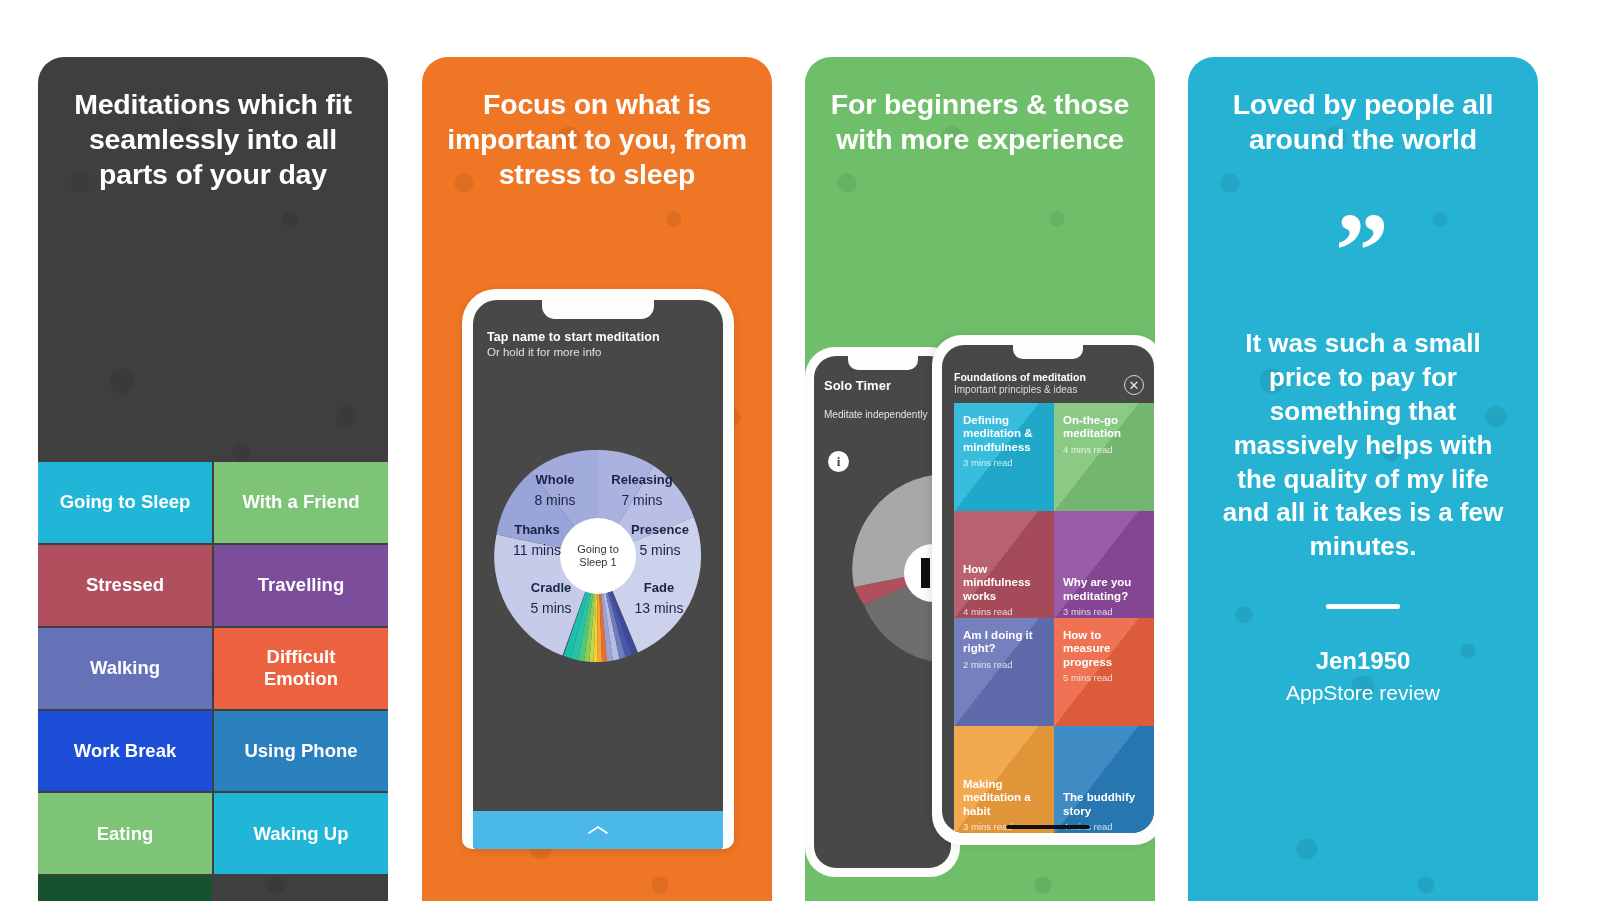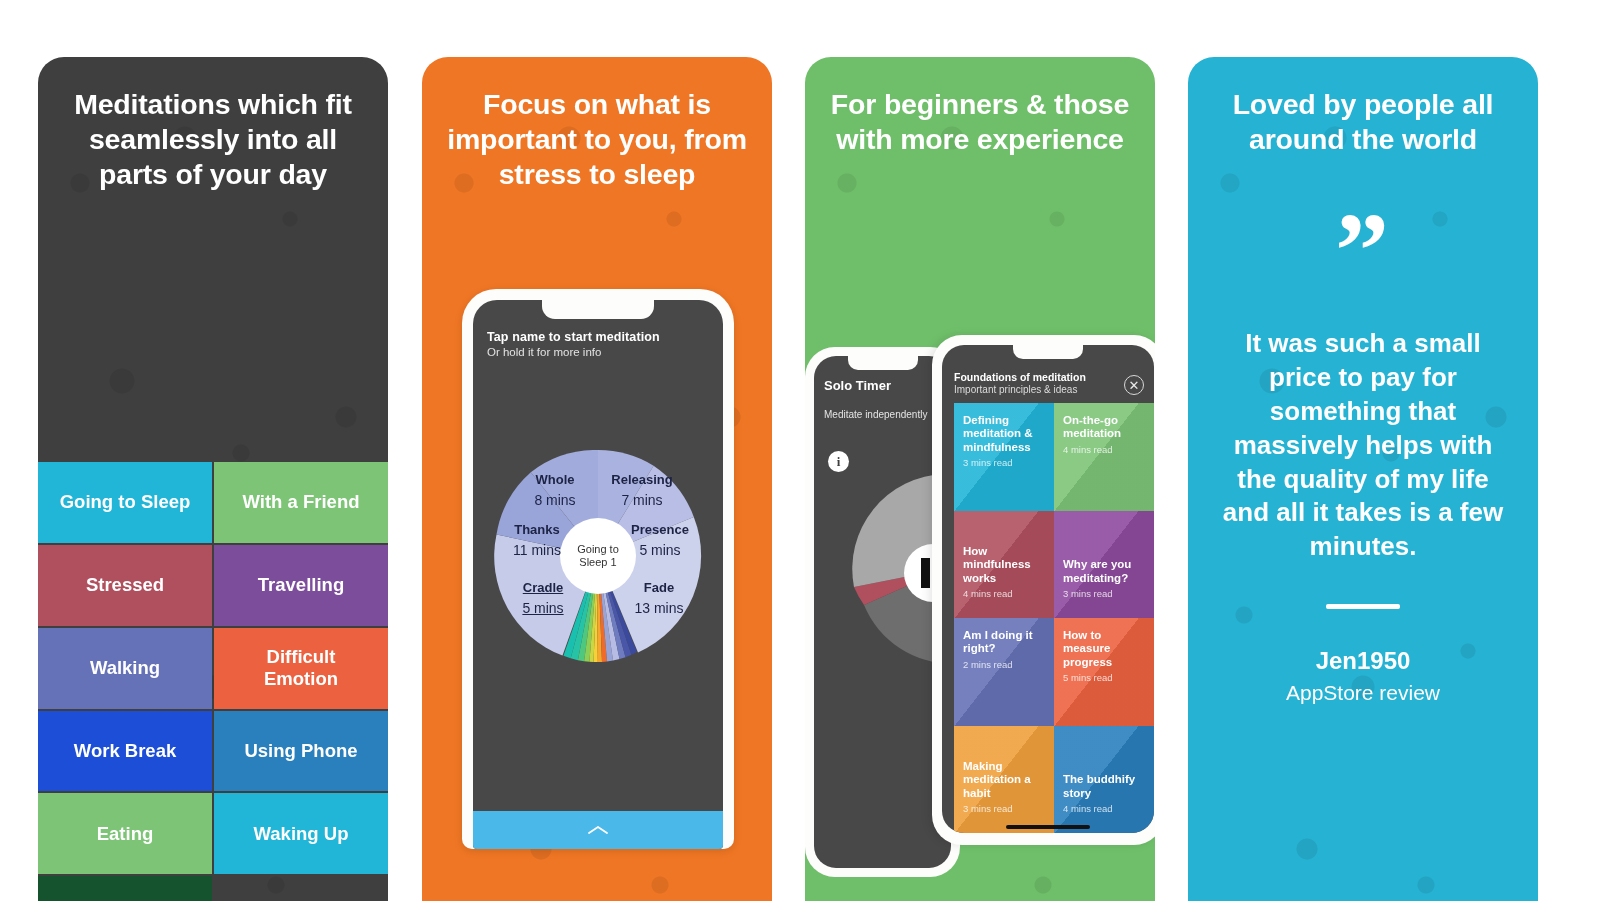--- a/index.html
+++ b/index.html
@@ -234,21 +234,21 @@
     overflow:hidden;
   }
   .found-card::after {
     content:"";
     position:absolute; inset:0;
     background: linear-gradient(128deg, rgba(255,255,255,.10) 0 46%, rgba(0,0,0,.07) 46% 100%);
     pointer-events:none;
   }
   .found-card .ct { position:relative; z-index:2; color:#fff; font-weight:bold; font-size:11.5px; line-height:1.16; }
   .found-card .cm { position:relative; z-index:2; color:rgba(255,255,255,.78); font-size:9.5px; margin-top:3px; }
-  .found-card.low { display:flex; flex-direction:column; justify-content:flex-end; padding-bottom:19px; }
+  .found-card.low { display:flex; flex-direction:column; justify-content:flex-end; padding-bottom:1px; }
   .home-indicator {
     position:absolute; left:50%; bottom:4px; transform:translateX(-50%);
     width:84px; height:4px; border-radius:3px; background:#111;
     z-index: 7;
   }
 
   
   #panel-review { left: 1188px; background: #26b2d3; }
   .quote-mark {
     position: relative; z-index:3;
@@ -390,21 +390,21 @@
             <div class="mn">7 mins</div>
           </div>
           <div class="slice-label" style="left:126px; top:72px; width:84px;">
             <div class="nm">Presence</div>
             <div class="mn">5 mins</div>
           </div>
           <div class="slice-label" style="left:134px; top:130px; width:66px;">
             <div class="nm">Fade</div>
             <div class="mn">13 mins</div>
           </div>
-          <div class="slice-label" style="left:13px; top:130px; width:76px;text-decoration:underline;">
+          <div class="slice-label" style="left:21px; top:130px; width:76px;">
             <div class="nm">Cradle</div>
             <div class="mn">5 mins</div>
           </div>
           <div class="slice-label" style="left:6px; top:72px; width:78px;">
             <div class="nm">Thanks</div>
             <div class="mn">11 mins</div>
           </div>
         </div>
 
         <div class="phone2-bottombar">

